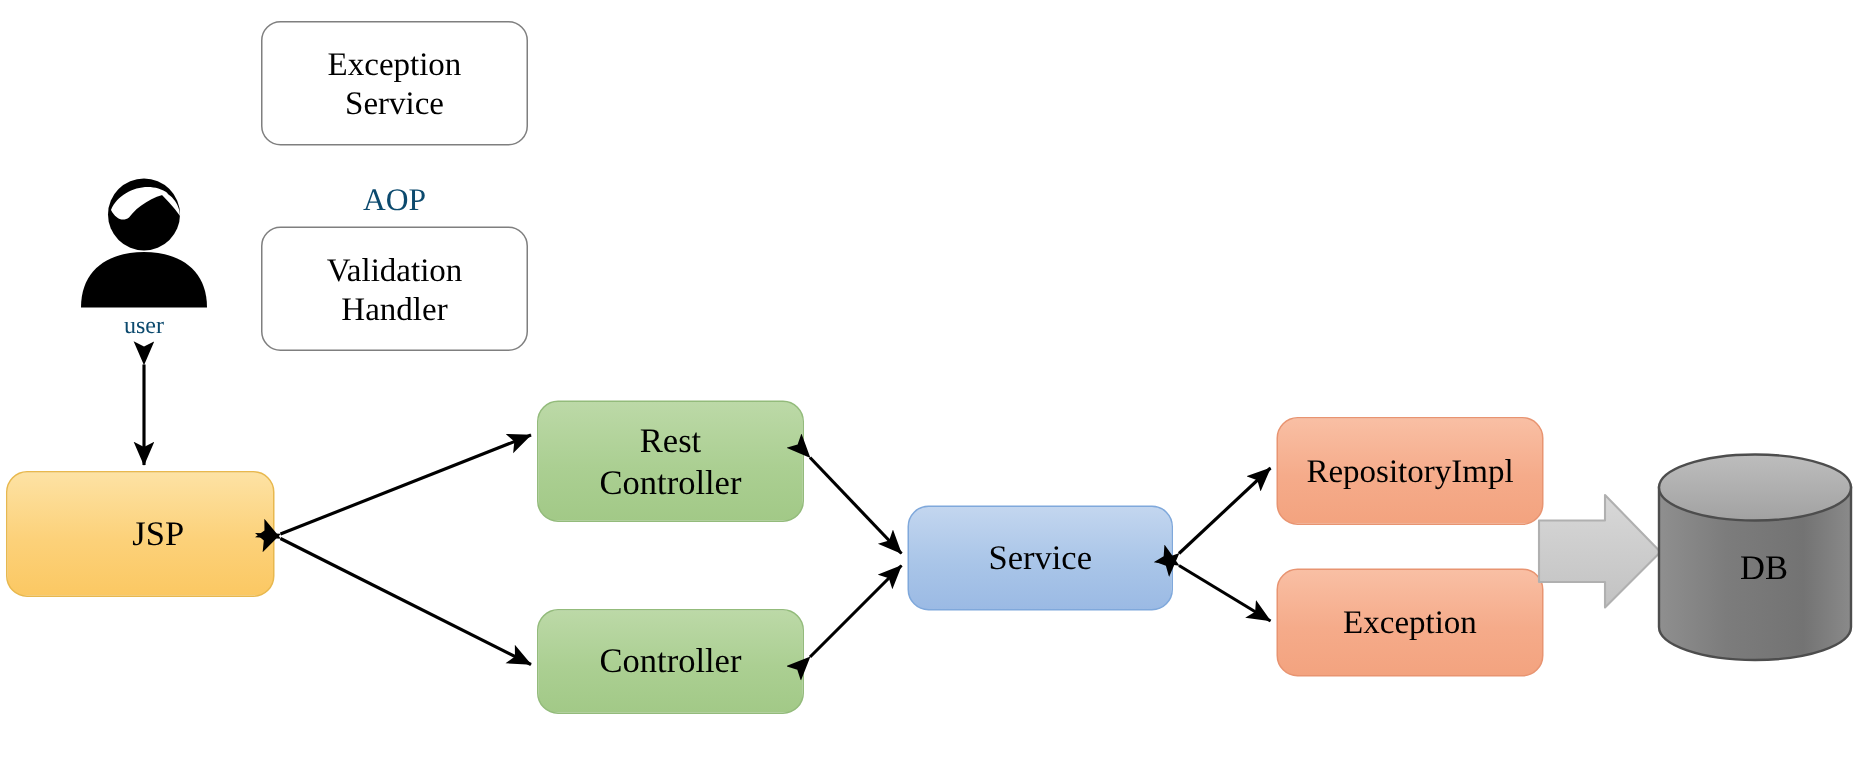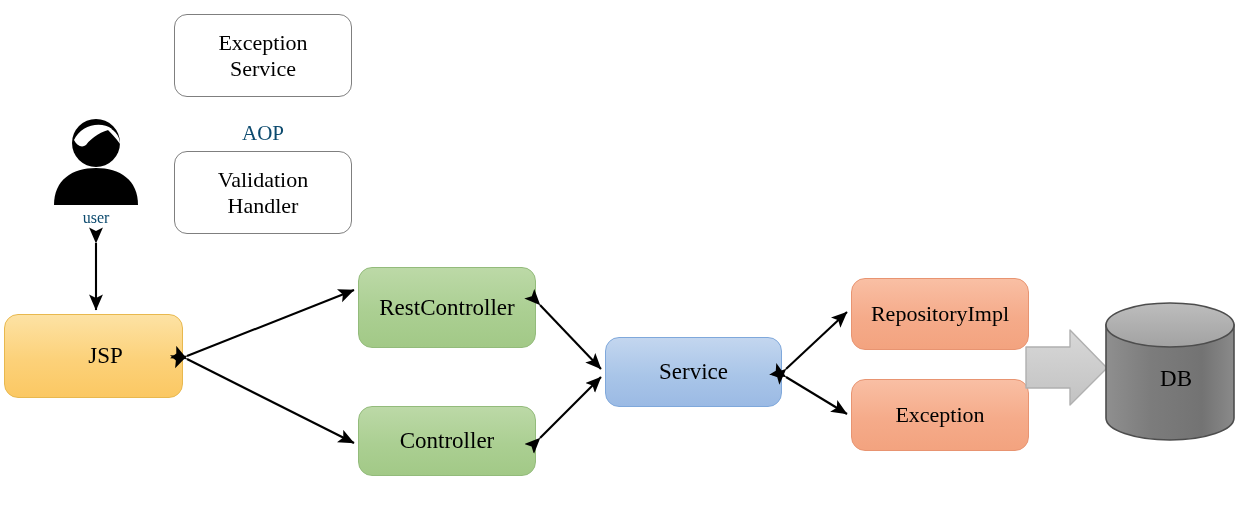--- a/index.html
+++ b/index.html
@@ -121,21 +121,21 @@
       <path d="M54 205 C54 180, 72 168, 96 168 C120 168, 138 180, 138 205 L138 205 L54 205 Z" fill="#000000"></path>
     </g>
   </svg>
 
   <div class="label-plain" style="left:36px; top:209px; width:120px; font-size:16px;">user</div>
 
   <div class="node box-amber" style="left:4px; top:314px; width:179px; height:84px;padding-left:24px;">
     <span>JSP</span>
   </div>
 
-  <div class="node box-green" style="left:358px; top:267px; width:178px; height:81px; ">
+  <div class="node box-green" style="left:358px; top:267px; width:178px; height:81px; flex-direction:column;">
     <span>Rest</span>
     <span>Controller</span>
   </div>
 
   <div class="node box-green" style="left:358px; top:406px; width:178px; height:70px;">
     <span>Controller</span>
   </div>
 
   <div class="node box-blue" style="left:605px; top:337px; width:177px; height:70px;">
     <span>Service</span>

